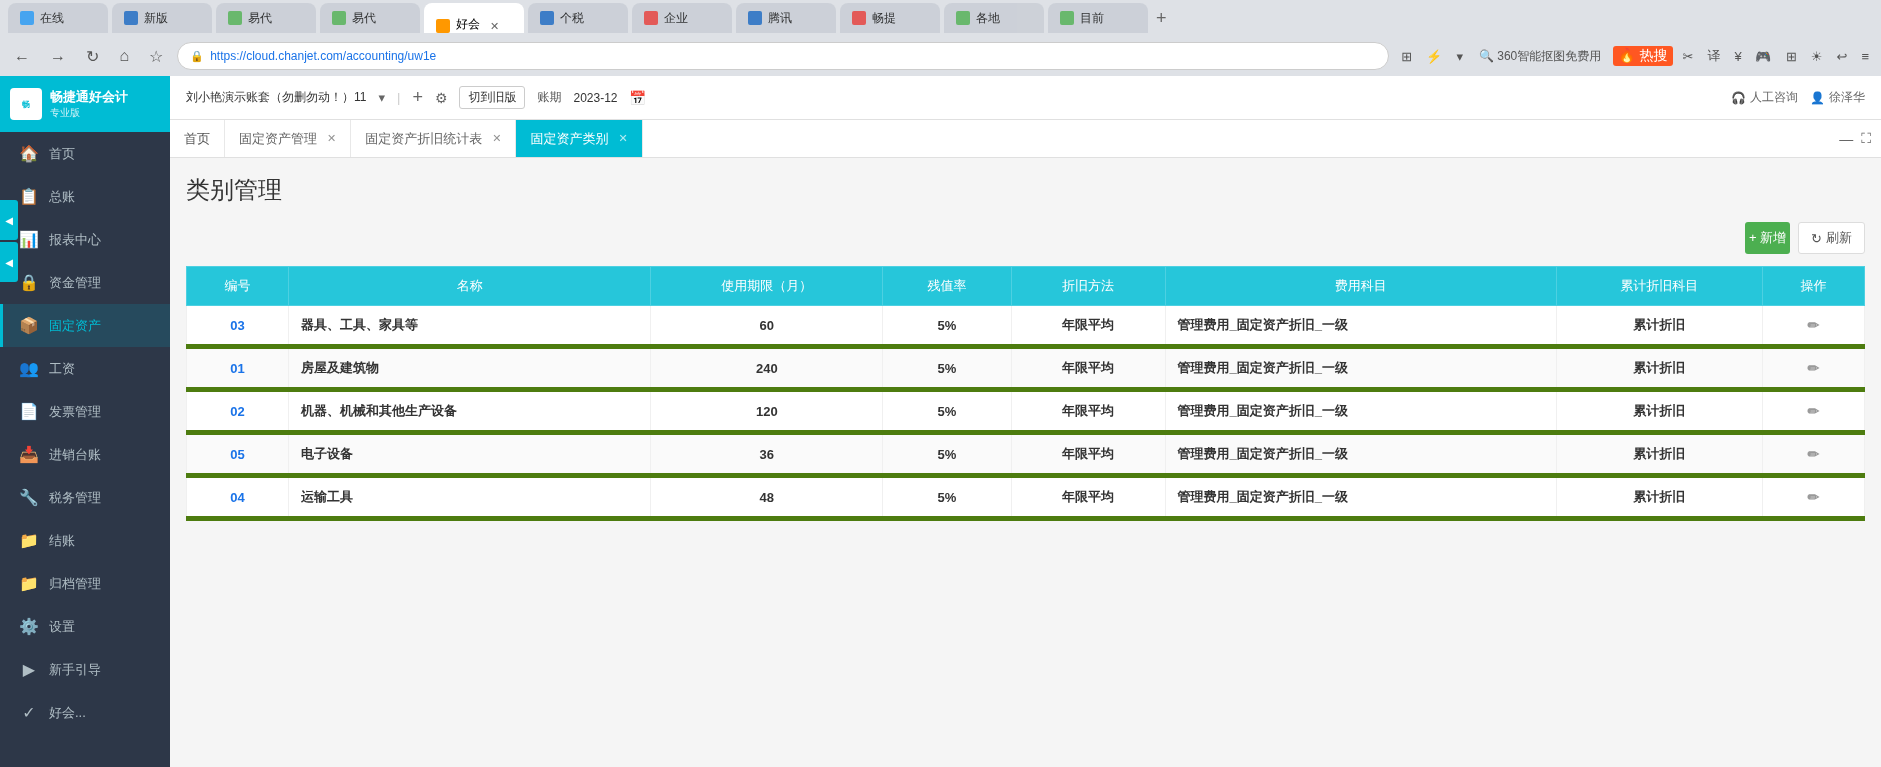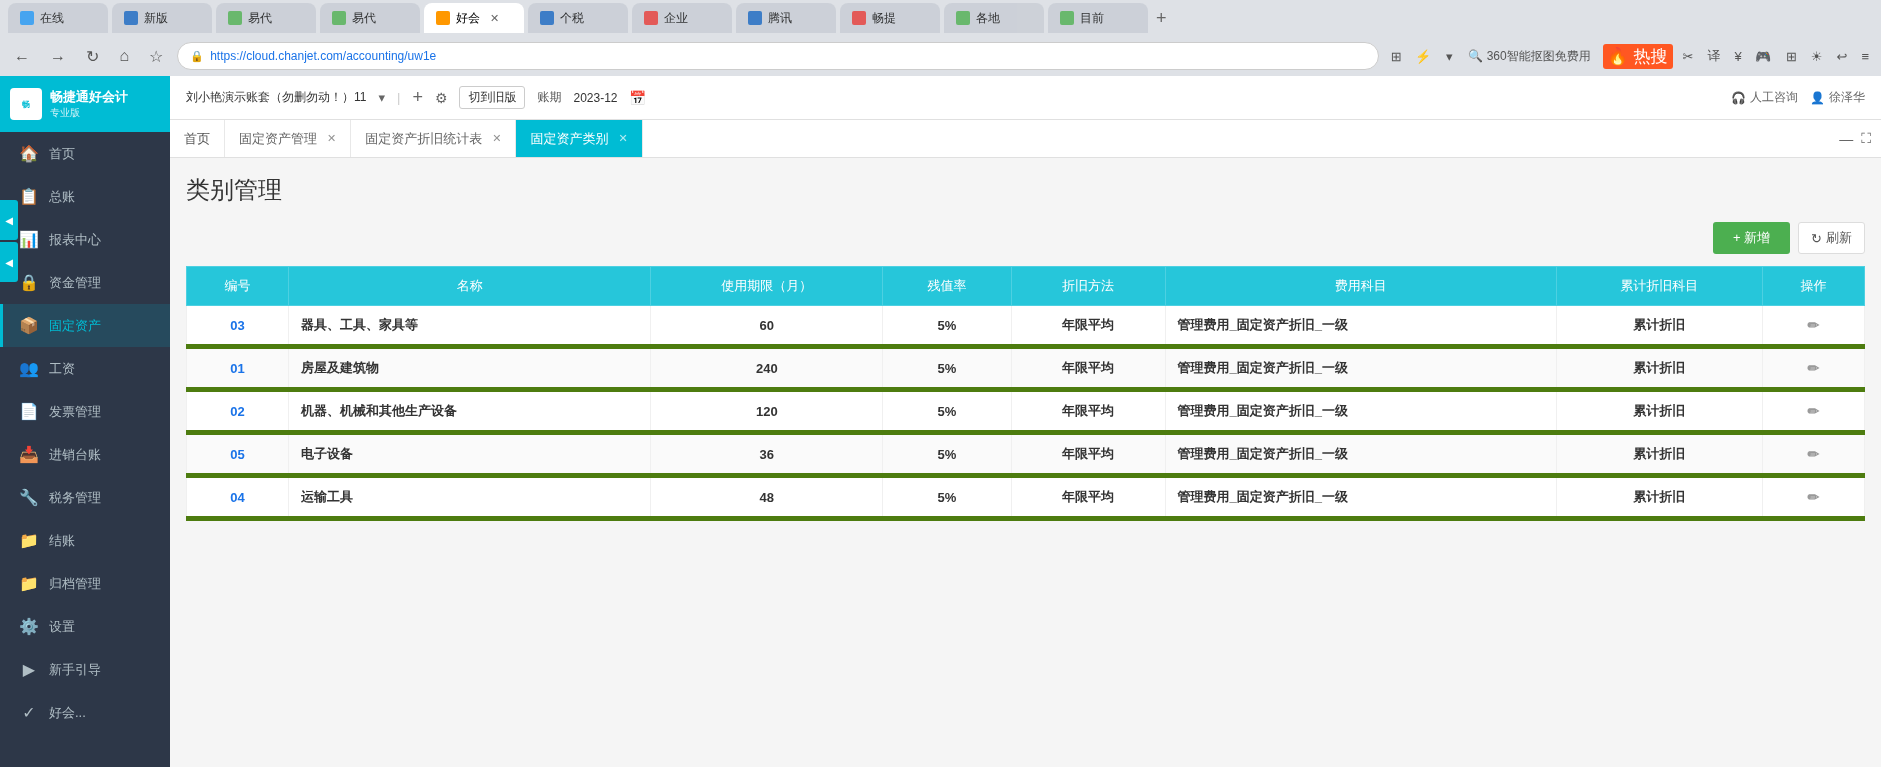--- a/index.html
+++ b/index.html
@@ -1,21 +1,21 @@
 <!DOCTYPE html>
 <html><head>
   <meta charset="utf-8">
   <style>
     * { margin: 0; padding: 0; box-sizing: border-box; }
     body { font-family: "Microsoft YaHei", "PingFang SC", sans-serif; font-size: 13px; background: #f0f2f5; overflow: hidden; }
 
     
     .browser-chrome { background: #dee1e6; height: 36px; display: flex; align-items: center; padding: 15px 8px; gap: 4px; }
     .browser-tab { background: #fff; border-radius: 8px 8px 0 0; padding: 0 12px; height: 30px; display: flex; align-items: center; gap: 6px; font-size: 12px; white-space: nowrap; min-width: 100px; }
-    .browser-tab.active { background: #fff; }
+    .browser-tab.active { background: #fff; align-items: flex-end; }
     .browser-tab.inactive { background: #c8cdd5; opacity: 0.8; }
     .tab-icon { width: 14px; height: 14px; border-radius: 2px; flex-shrink: 0; }
     .tab-close { margin-left: 4px; cursor: pointer; color: #666; font-size: 11px; }
     .tab-add { background: none; border: none; font-size: 18px; color: #666; cursor: pointer; padding: 0 4px; }
 
     
     .address-bar-row { background: #dee1e6; height: 40px; display: flex; align-items: center; padding: 4px 8px; gap: 8px; }
     .nav-btn { background: none; border: none; font-size: 16px; color: #555; cursor: pointer; padding: 2px 6px; border-radius: 4px; }
     .address-bar { flex: 1; background: #fff; border: 1px solid #ccc; border-radius: 20px; height: 28px; display: flex; align-items: center; padding: 0 12px; font-size: 12px; color: #333; gap: 6px; }
     .address-lock { color: #2d7d32; font-size: 11px; }
@@ -52,21 +52,21 @@
     .page-tab .tab-x { font-size: 11px; margin-left: 4px; opacity: 0.7; }
     .maximize-btns { margin-left: auto; display: flex; align-items: center; gap: 4px; padding-right: 8px; }
     .win-btn { font-size: 14px; cursor: pointer; color: #666; padding: 2px; }
 
     
     .page-body { flex: 1; padding: 16px; overflow: auto; }
     .page-title { font-size: 24px; color: #333; margin-bottom: 16px; font-weight: 500; }
 
     
     .actions-bar { display: flex; justify-content: flex-end; margin-bottom: 12px; gap: 8px; }
-    .btn-add { background: #4caf50; color: #fff; border: none; padding: 6px 20px; border-radius: 3px; font-size: 13px; cursor: pointer; display: flex; align-items: center; gap: 4px; }
+    .btn-add { background: #4caf50; color: #fff; border: none; padding: 6px 4px; border-radius: 3px; font-size: 13px; cursor: pointer; display: flex; align-items: center; gap: 4px; }
     .btn-refresh { background: #fff; color: #555; border: 1px solid #ddd; padding: 6px 12px; border-radius: 3px; font-size: 13px; cursor: pointer; display: flex; align-items: center; gap: 4px; }
 
     
     .data-table { width: 100%; border-collapse: collapse; background: #fff; }
     .data-table thead tr { background: #26c6da; color: #fff; }
     .data-table thead th { padding: 10px 12px; text-align: center; font-weight: 500; font-size: 13px; border: 1px solid #4dd0e1; }
     .data-table tbody tr { border-bottom: 5px solid #4d7c0f; font-weight: bold; }
     .data-table tbody td { padding: 10px 12px; text-align: center; font-size: 13px; color: #333; border: 1px solid #f0f0f0; }
     .data-table tbody td.code-col { color: #1a73e8; cursor: pointer; }
     .data-table tbody td.name-col { text-align: left; }
@@ -136,21 +136,21 @@
   <button class="nav-btn">☆</button>
   <div class="address-bar">
     <span class="address-lock">🔒</span>
     <span class="address-text">https://cloud.chanjet.com/accounting/uw1e</span>
   </div>
   <div class="right-tools">
     <span class="tool-btn">⊞</span>
     <span class="tool-btn">⚡</span>
     <span class="tool-btn">▾</span>
     <span style="font-size:12px;color:#555;padding:2px 6px;">🔍 <span>360智能抠图免费用</span></span>
-    <span style="background:#ff5722;color:#fff;font-size:17px;padding:1px 5px;border-radius:3px;">🔥 <span>热搜</span></span>
+    <span style="background:#ff5722;color:#fff;font-size:14px;padding:1px 5px;border-radius:3px;">🔥 <span>热搜</span></span>
     <span class="tool-btn">✂</span>
     <span class="tool-btn">译</span>
     <span class="tool-btn">¥</span>
     <span class="tool-btn">🎮</span>
     <span class="tool-btn">⊞</span>
     <span class="tool-btn">☀</span>
     <span class="tool-btn">↩</span>
     <span class="tool-btn">≡</span>
   </div>
 </div>

